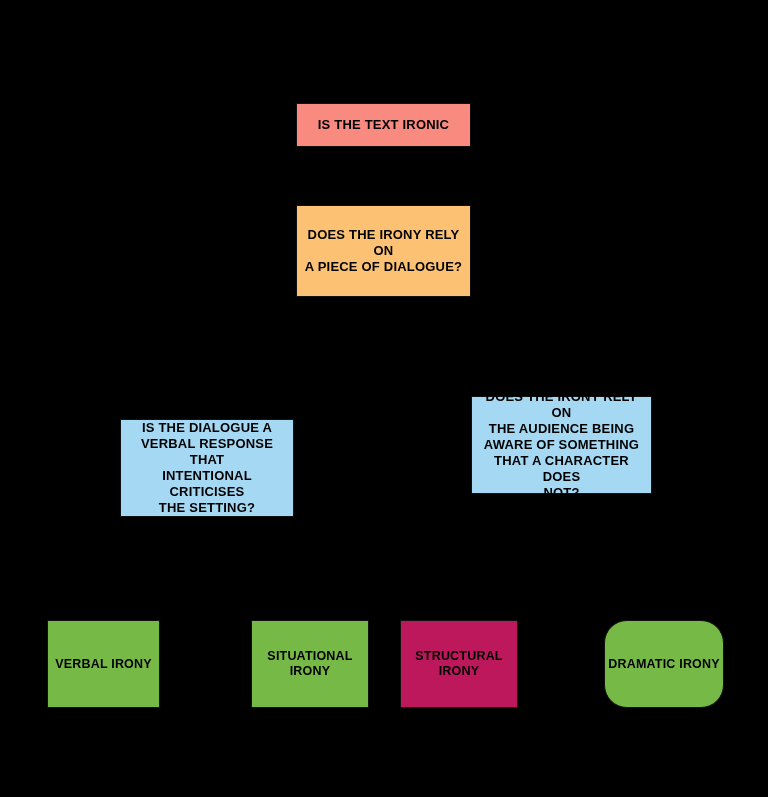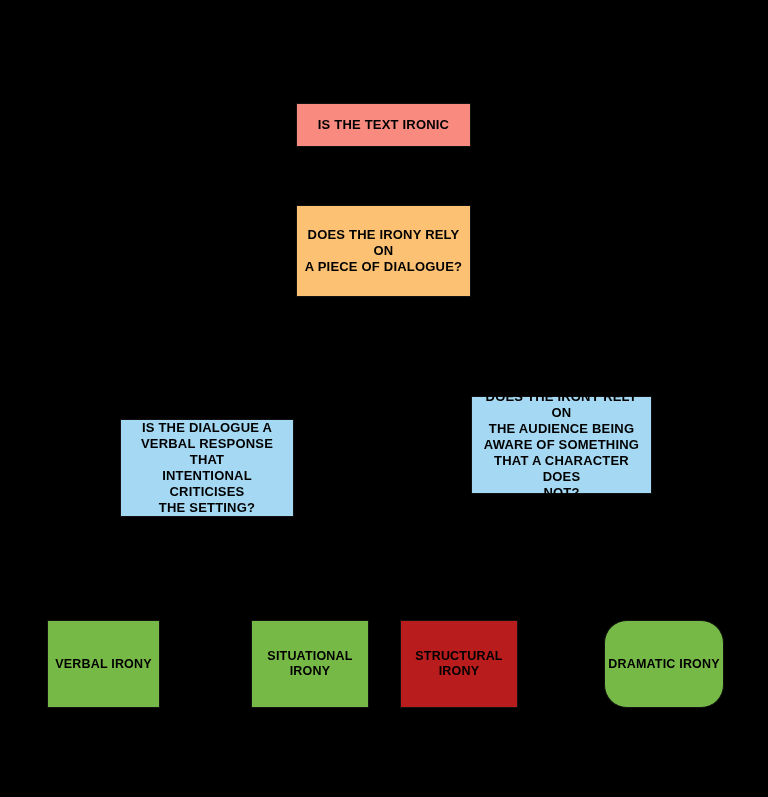--- a/index.html
+++ b/index.html
@@ -86,18 +86,18 @@
 THE AUDIENCE BEING
 AWARE OF SOMETHING
 THAT A CHARACTER DOES
 NOT?</div>
 
   <div class="node node-leaf leaf-text" style="left: 47px; top: 620px; width: 113px; height: 88px; background: rgb(118, 185, 71); color: rgb(0, 0, 0); border-color: rgb(17, 17, 17);">VERBAL IRONY</div>
 
   <div class="node node-leaf leaf-text" style="left: 251px; top: 620px; width: 118px; height: 88px; background: rgb(118, 185, 71); color: rgb(0, 0, 0); border-color: rgb(17, 17, 17);">SITUATIONAL
 IRONY</div>
 
-  <div class="node node-leaf leaf-text" style="left: 400px; top: 620px; width: 118px; height: 88px; background: #b91c1c; color: rgb(0, 0, 0); border-color: rgb(17, 17, 17);">STRUCTURAL
+  <div class="node node-leaf leaf-text" style="left: 400px; top: 620px; width: 118px; height: 88px; background: #be185d; color: rgb(0, 0, 0); border-color: rgb(17, 17, 17);">STRUCTURAL
 IRONY</div>
 
   <div class="node node-leaf leaf-text" style="left: 604px; top: 620px; width: 120px; height: 88px; background: rgb(118, 185, 71); color: rgb(0, 0, 0); border-color: rgb(17, 17, 17); border-radius: 23px;">DRAMATIC IRONY</div>
 
 </div>
 
 </body></html>

